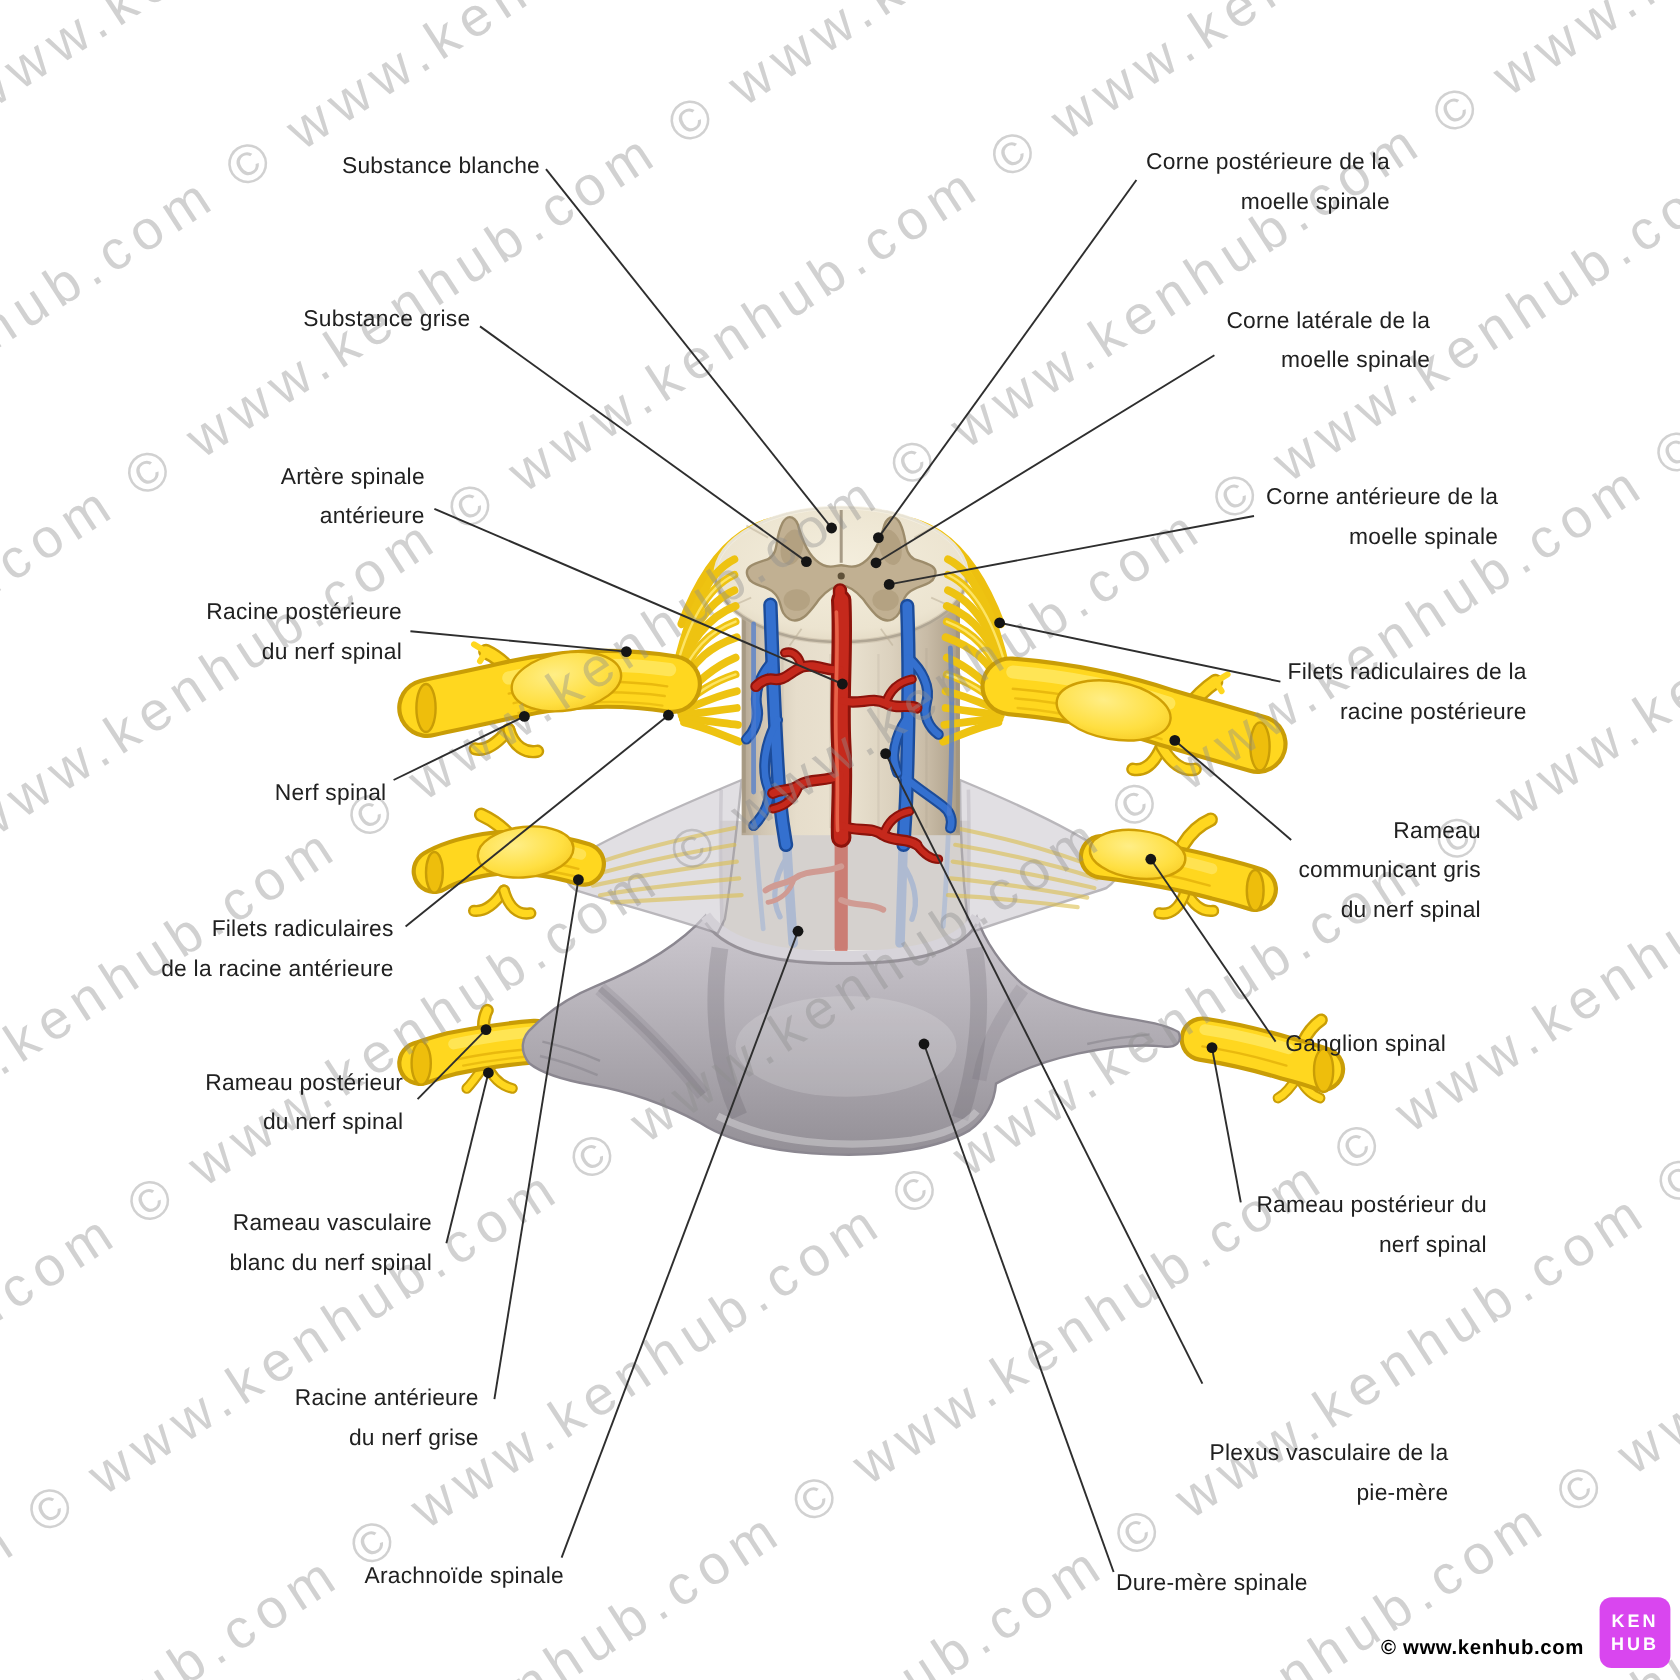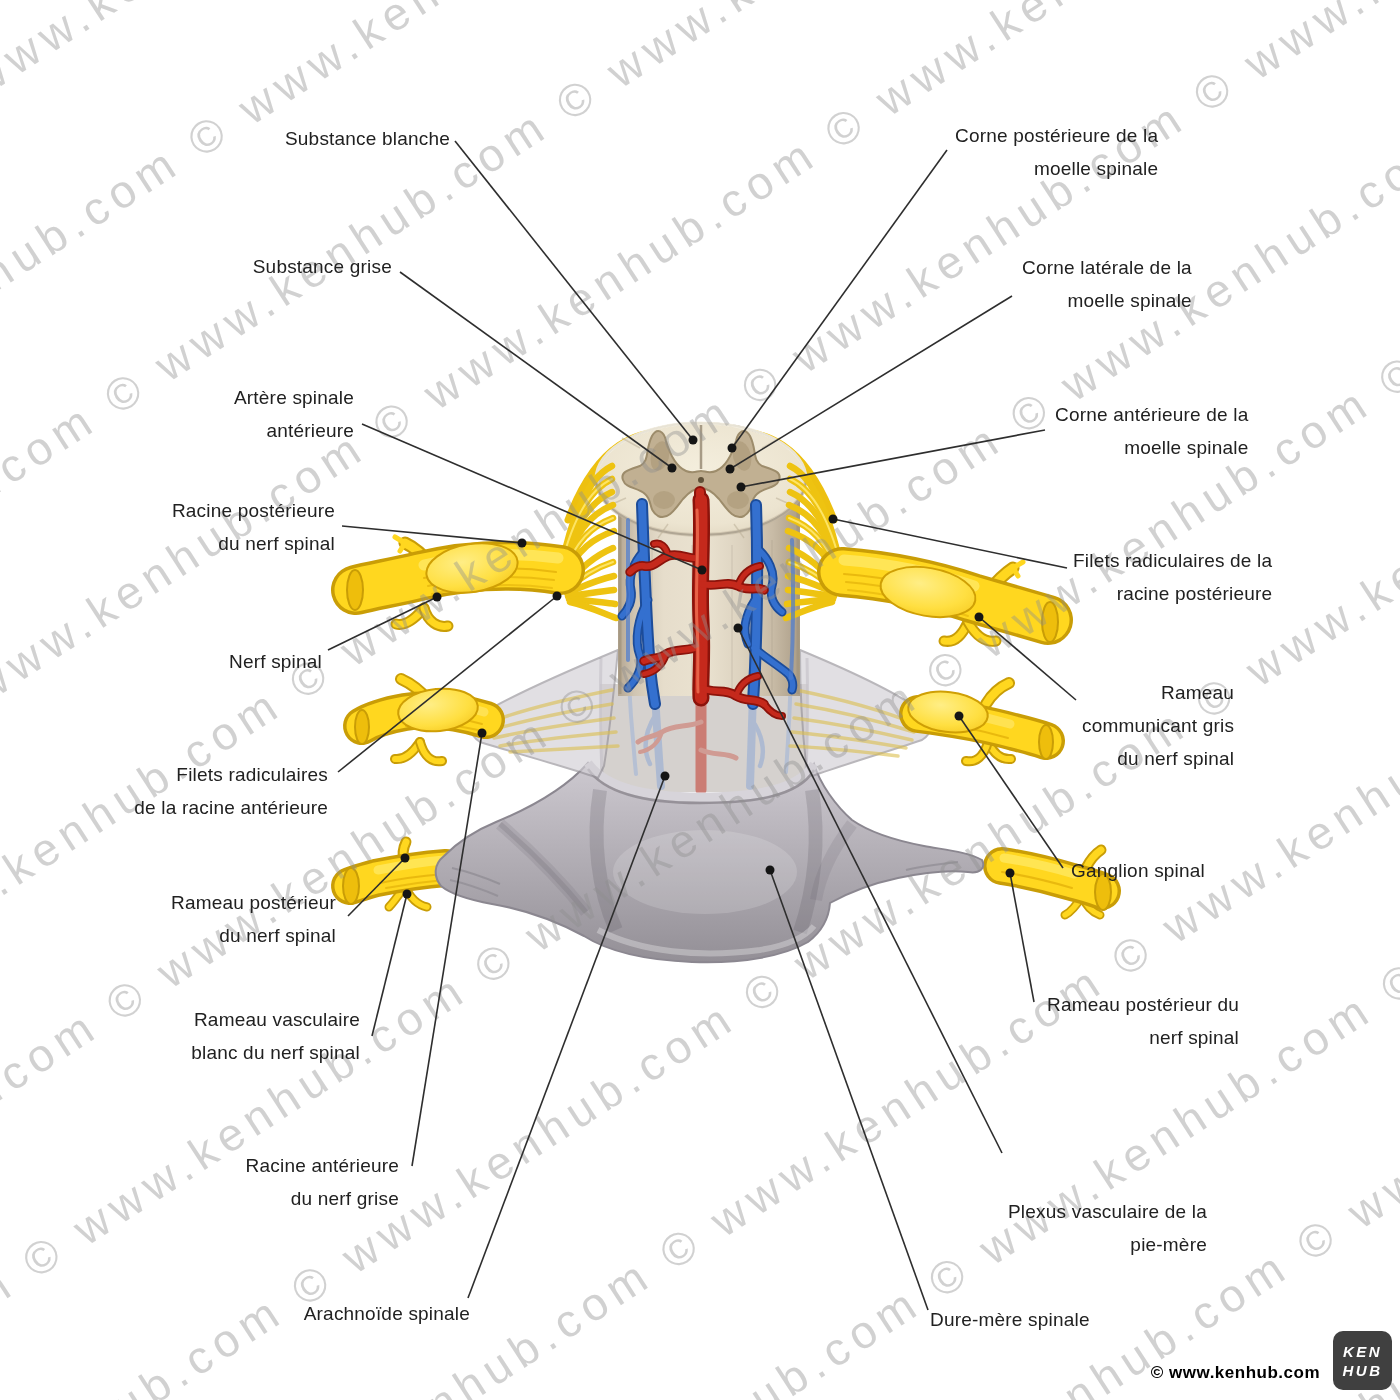--- a/index.html
+++ b/index.html
@@ -453,16 +453,16 @@
 communicant gris
 du nerf spinal</div>
 <div class="lbl right" style="left:1071px;top:854px">Ganglion spinal</div>
 <div class="lbl right" style="left:1047px;top:988px">Rameau postérieur du
 nerf spinal</div>
 <div class="lbl right" style="left:1008px;top:1195px">Plexus vasculaire de la
 pie-mère</div>
 <div class="lbl right" style="left:930px;top:1303px">Dure-mère spinale</div>
 
 <div id="copyright">© www.kenhub.com</div>
-<div id="logo" style="background: #404040; font-style: italic;">
+<div id="logo" style="background: #d946ef;">
   <span>KEN</span>
   <span>HUB</span>
 </div>
 
 </body></html>

